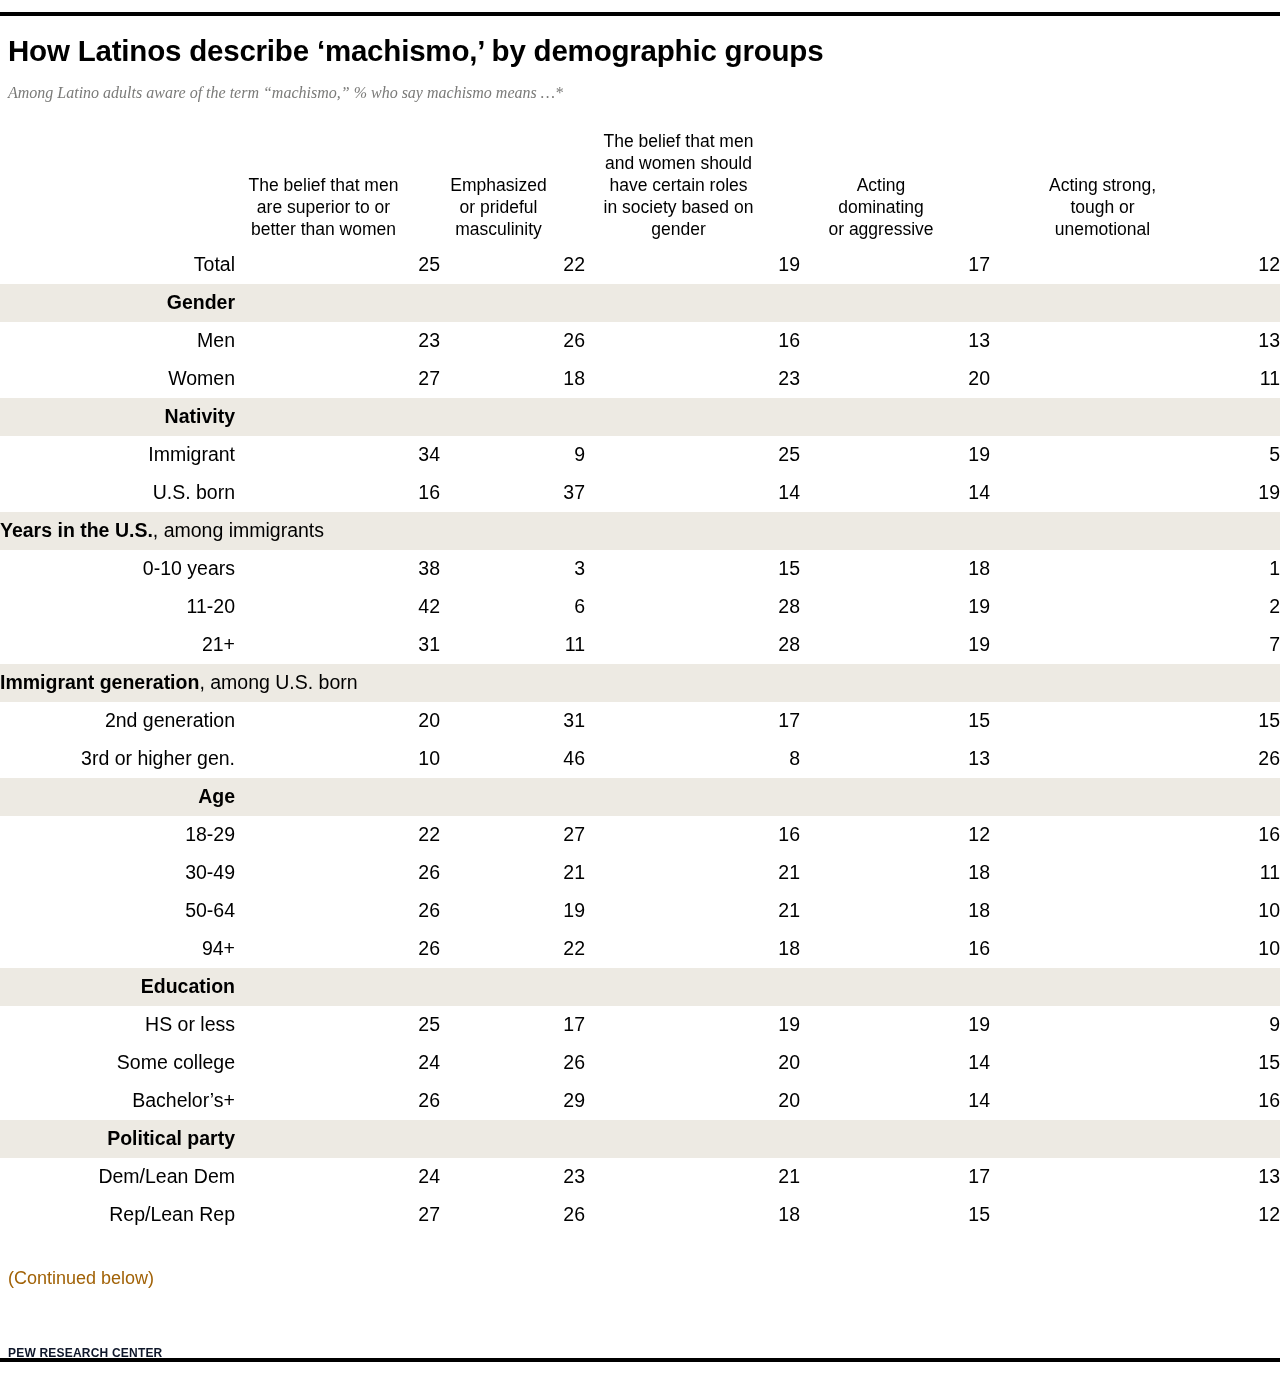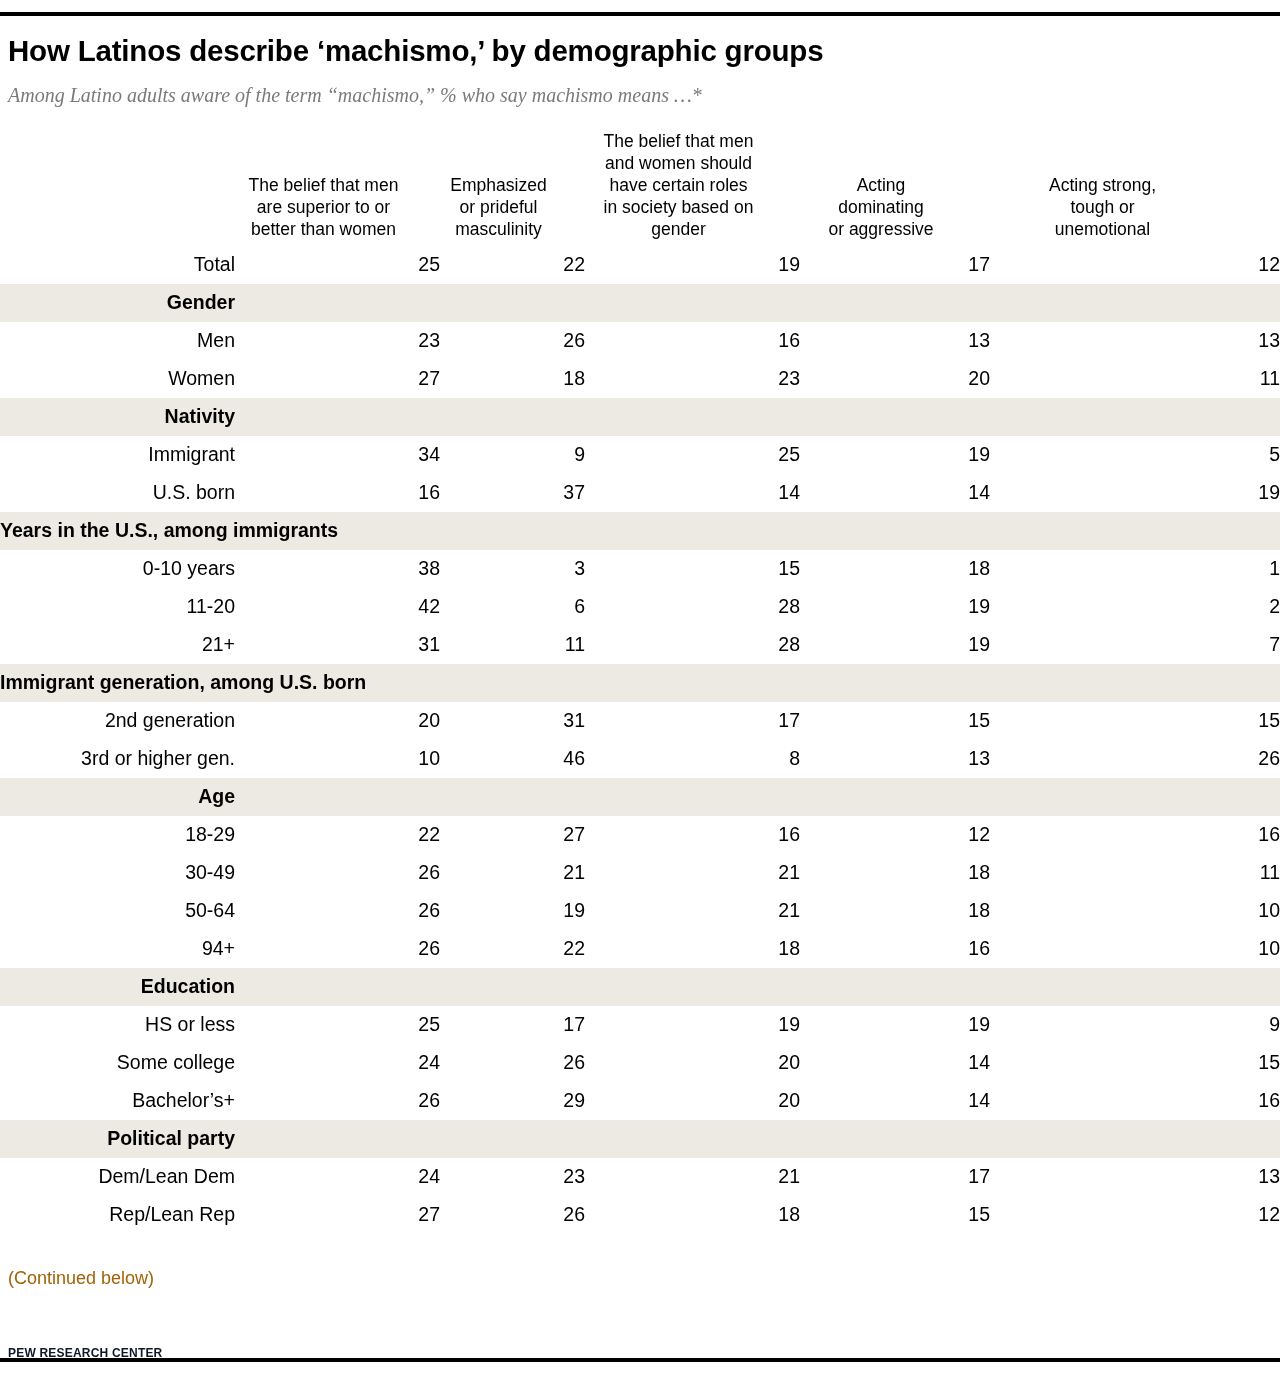--- a/index.html
+++ b/index.html
@@ -46,21 +46,21 @@
     letter-spacing: -0.2px;
     color: #000000;
     white-space: nowrap;
   }
   .subtitle {
     position: absolute;
     left: 8px;
     top: 84px;
     font-family: "Liberation Serif", serif;
     font-style: italic;
-    font-size: 20px;
+    font-size: 16px;
     color: #7a7a78;
     white-space: nowrap;
   }
 
   table.data {
     position: absolute;
     left: 0;
     top: 130px;
     width: 1280px;
     border-collapse: collapse;
@@ -116,21 +116,21 @@
 
   tr.section td {
     background: #EDEAE3;
     height: 40px;
   }
   tr.section td.rowlabel {
     font-weight: bold;
     font-size: 19.5px;
   }
   tr.section td.rowlabel .suffix {
-    font-weight: bold;
+    font-weight: normal;
   }
 
   .continued {
     position: absolute;
     left: 8px;
     top: 1268px;
     font-family: "Liberation Sans", sans-serif;
     font-size: 18px;
     color: #a16207;
     white-space: nowrap;

